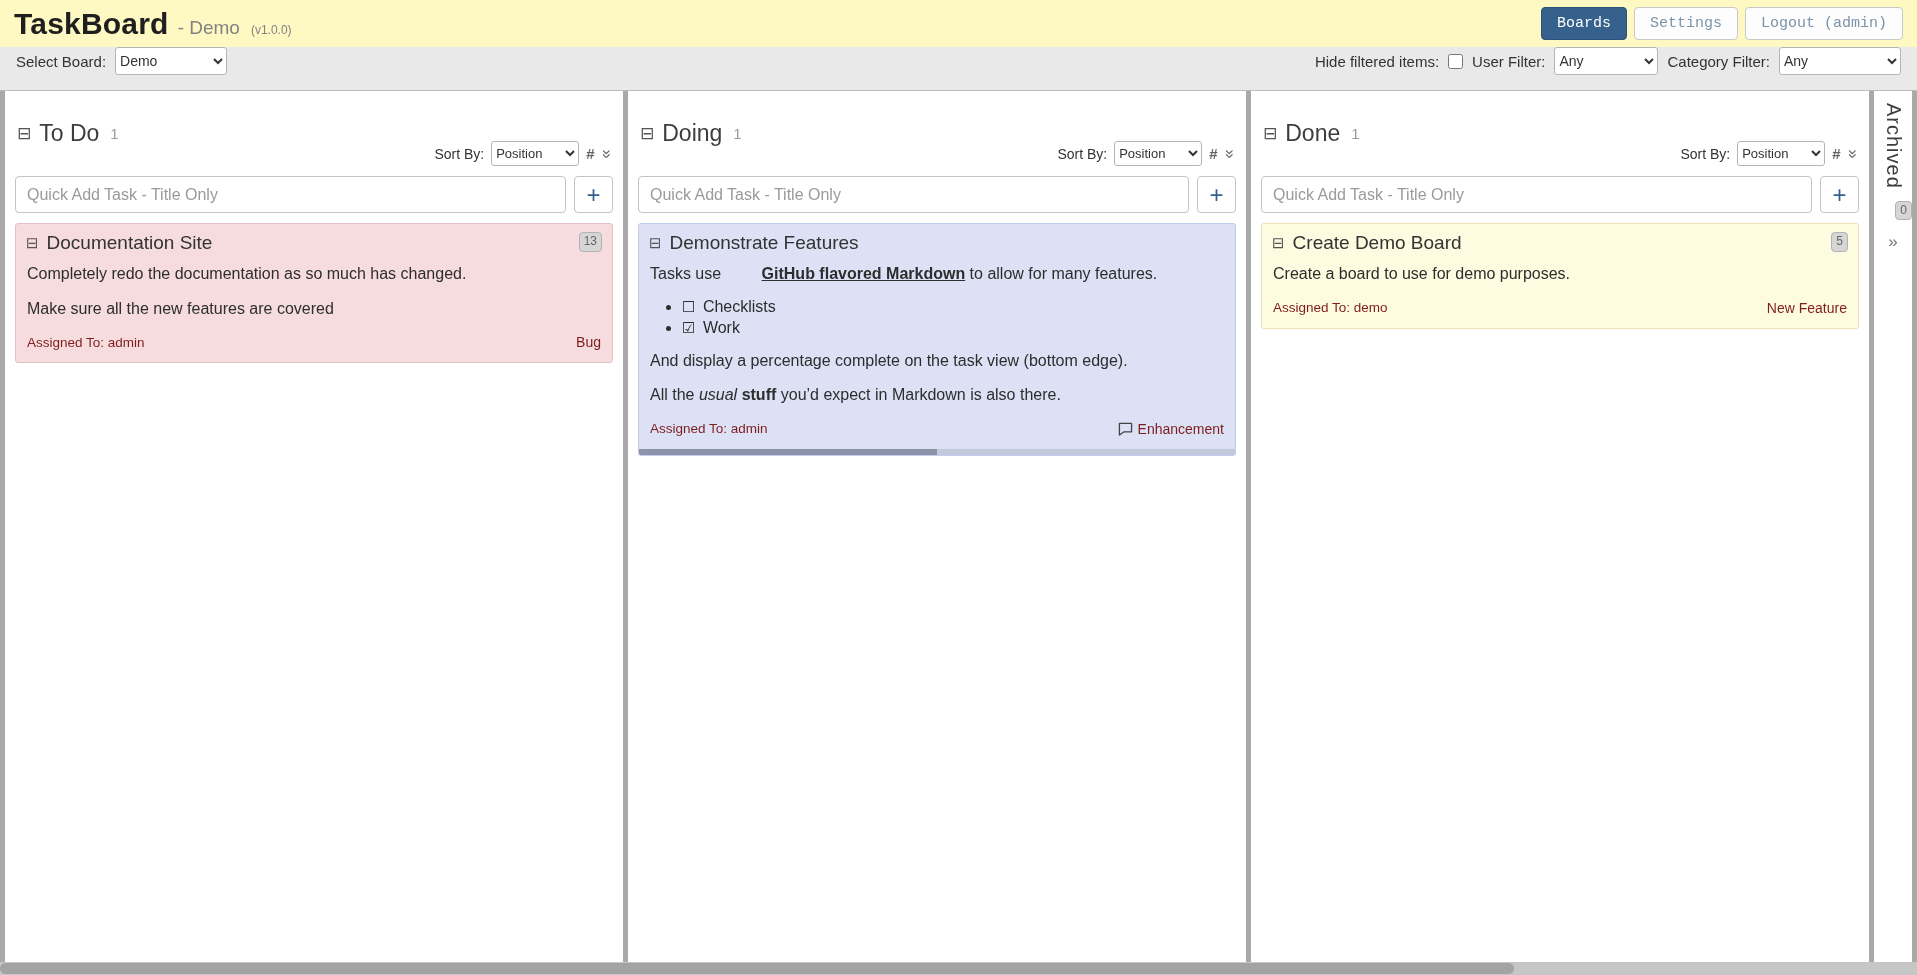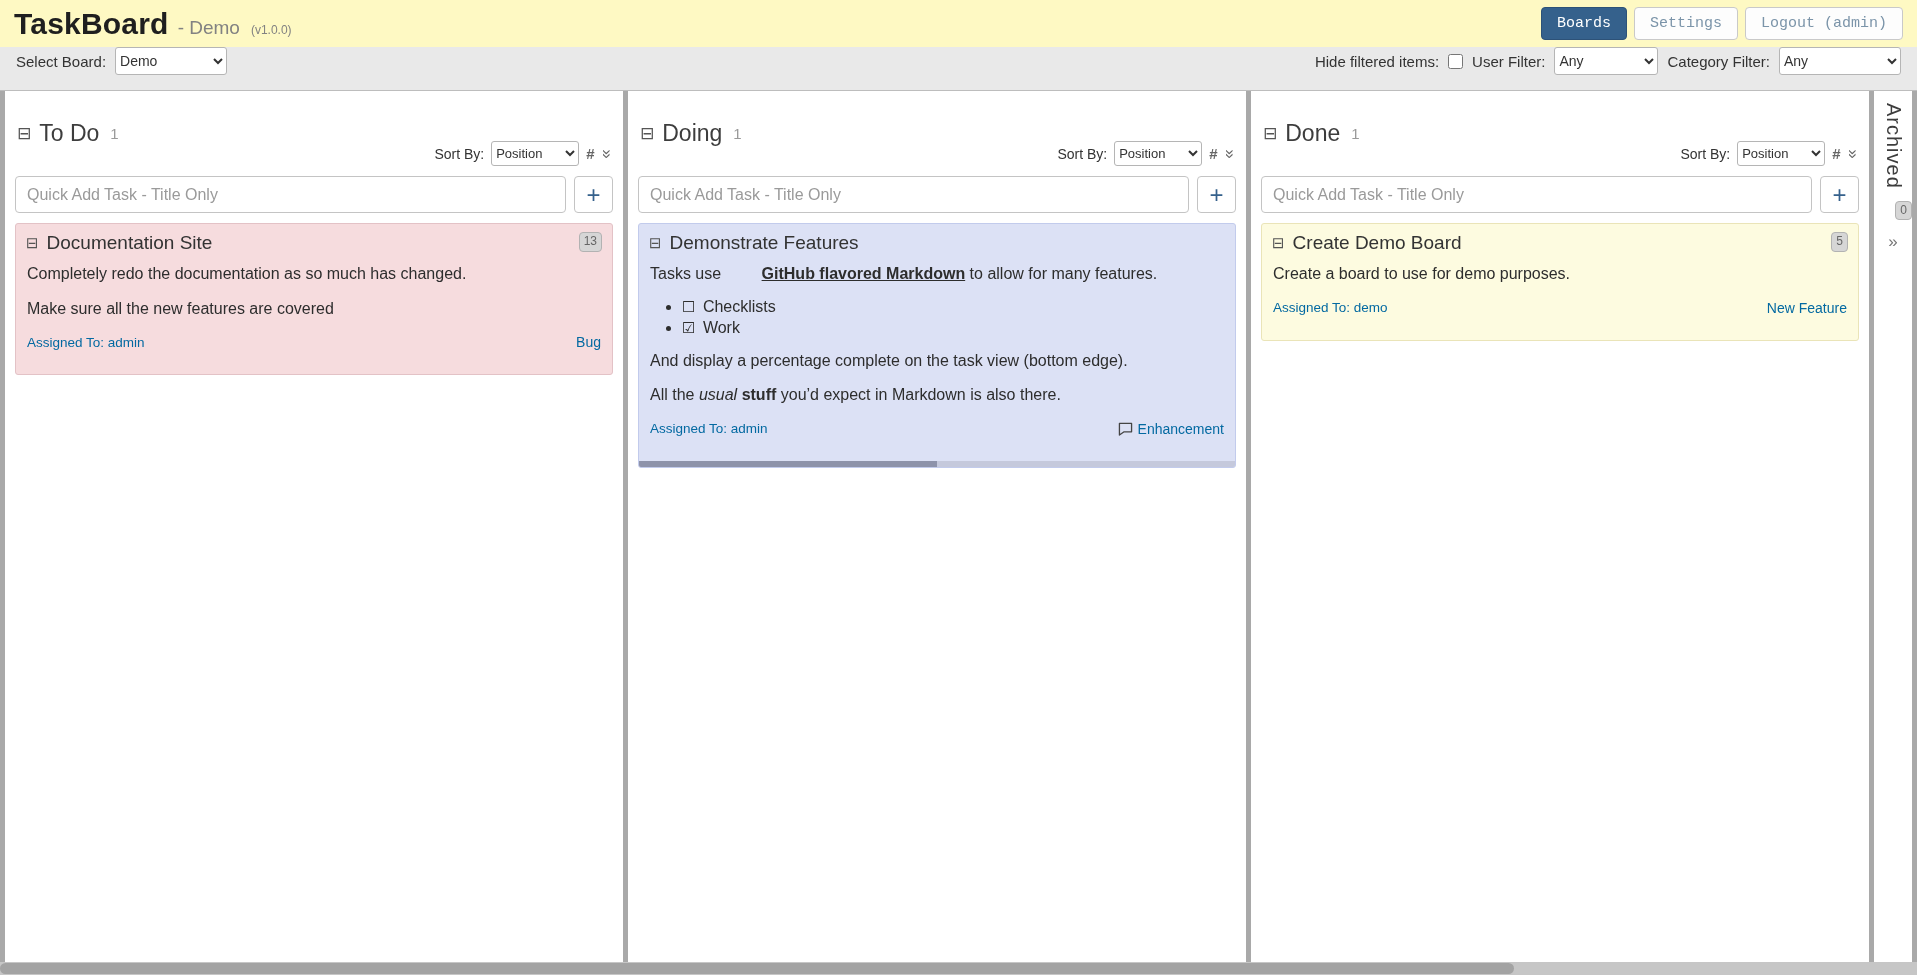--- a/index.html
+++ b/index.html
@@ -111,21 +111,21 @@
     padding: 1px 4px; line-height: 1.3;
   }
   .card-body { padding: 0 11px; font-size: 16px; color: #2d2d2d; }
   .card-body p { margin: 9px 0 13px; line-height: 1.35; }
   .checklist { margin: 2px 0 13px; padding-left: 32px; list-style: disc; }
   .checklist li { margin: 3px 0; }
   .cbox { font-size: 15px; margin-right: 3px; }
   .md-link { color: #2d2d2d; font-weight: bold; text-decoration: underline; cursor: pointer; margin-left: 36px; }
   .card-foot {
     display: flex; justify-content: space-between; align-items: center;
-    padding: 2px 11px 24px; font-size: 13.5px; color: #0369a1;
+    padding: 2px 11px 12px; font-size: 13.5px; color: #7f1d1d;
   }
   .cat-wrap { display: flex; align-items: center; gap: 5px; font-size: 14px; text-align: center; }
   .comment-svg { display: block; }
   .progress-track { height: 6px; background: #c5c9dc; border-radius: 0 0 2px 2px; overflow: hidden; }
   .progress-fill { height: 100%; background: #8e93aa; }
 
   
   .archived {
     width: 38px; background: #fff;
     display: flex; flex-direction: column; align-items: center;

